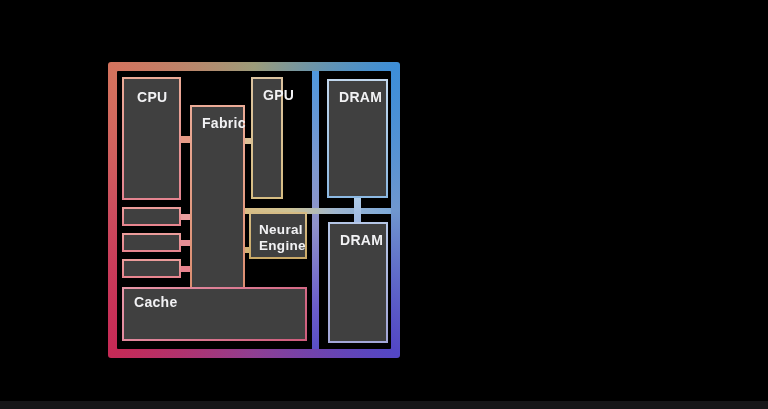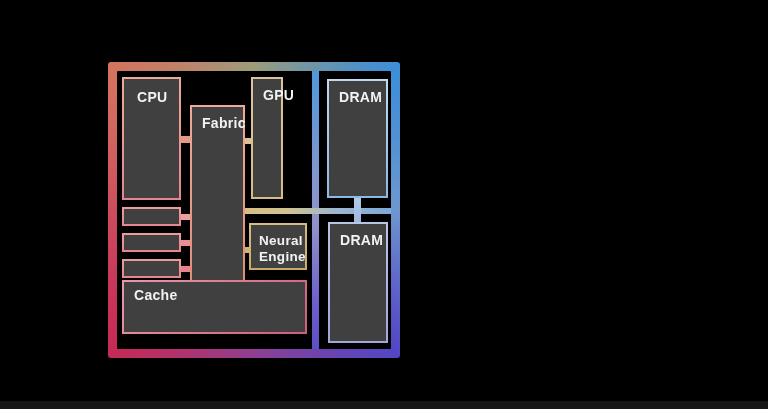--- a/index.html
+++ b/index.html
@@ -87,23 +87,23 @@
   <span>GPU</span>
 </div>
 <div class="abs block b-dram1" style="left:327px;top:79px;width:61px;height:119px;">
   <span>DRAM</span>
 </div>
 
 <div class="abs block b-small" style="left:122px;top:207px;width:59px;height:19px;"></div>
 <div class="abs block b-small" style="left:122px;top:233px;width:59px;height:19px;"></div>
 <div class="abs block b-small" style="left:122px;top:259px;width:59px;height:19px;"></div>
 
-<div class="abs block b-ne" style="left:249px;top:223px;width:58px;height:47px;font-size:13.5px;padding-left:8px;">
+<div class="abs block b-ne" style="left:249px;top:212px;width:58px;height:47px;font-size:13.5px;padding-left:8px;">
   <span>Neural Engine</span>
 </div>
 <div class="abs block b-dram2" style="left:328px;top:222px;width:60px;height:121px;">
   <span>DRAM</span>
 </div>
-<div class="abs block b-cache" style="left:122px;top:280px;width:185px;height:54px;">
+<div class="abs block b-cache" style="left:122px;top:287px;width:185px;height:54px;">
   <span>Cache</span>
 </div>
 
 <div class="abs bottom-strip"></div>
 
 </body></html>

